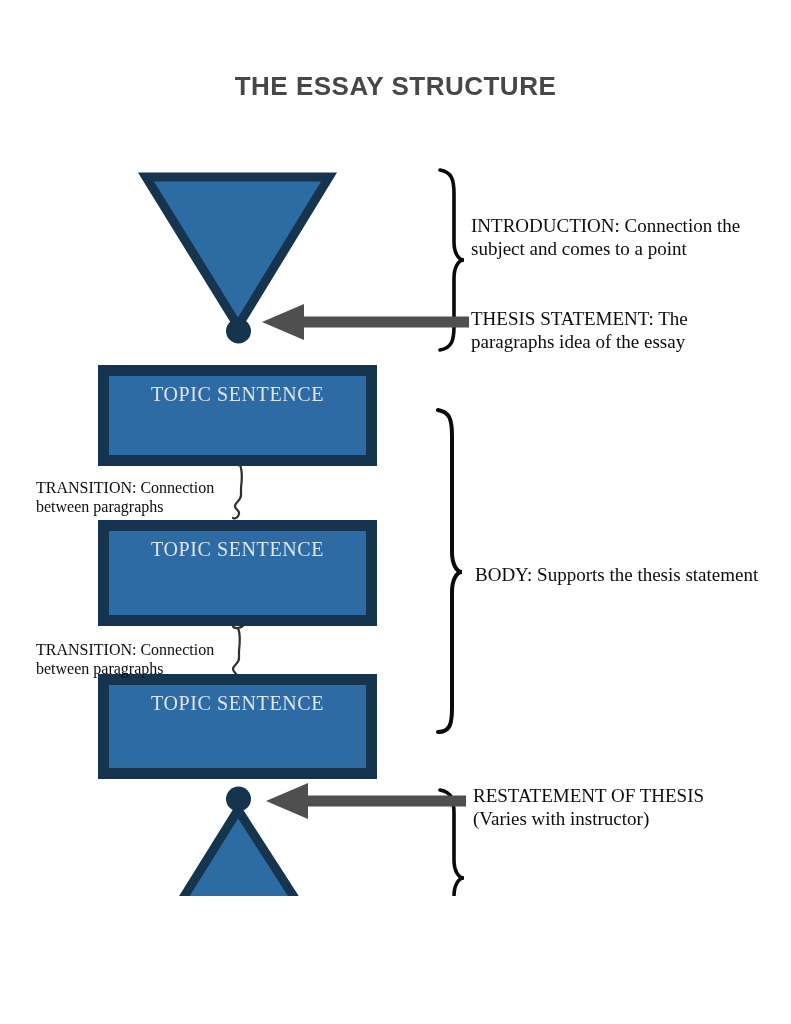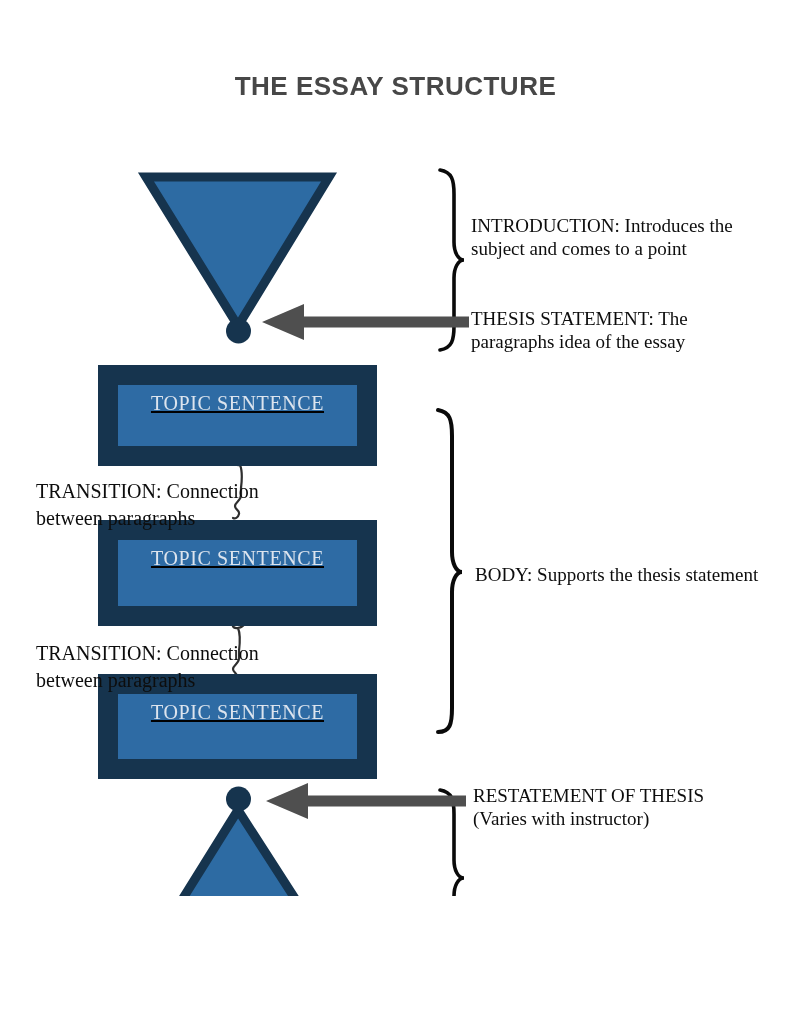--- a/index.html
+++ b/index.html
@@ -7,40 +7,40 @@
     position:relative;width:791px;height:896px;background:#ffffff;overflow:hidden;
     font-family:"Liberation Serif", serif;
   }
   .title{
     position:absolute;top:71px;left:0;width:100%;margin:0;text-align:center;
     font-family:"Liberation Sans", sans-serif;font-weight:700;font-size:26px;
     letter-spacing:0.5px;
   }
   .svg-layer{position:absolute;top:0;left:0;width:791px;height:1024px;}
   .topic-box{
-    position:absolute;left:98px;width:279px;box-sizing:border-box;padding:20px;text-decoration:underline;
+    position:absolute;left:98px;width:279px;box-sizing:border-box;padding:11px;
   }
   .topic-box.b1{top:365px;height:101px;}
   .topic-box.b2{top:520px;height:106px;}
   .topic-box.b3{top:674px;height:105px;}
   .topic-inner{
     width:100%;height:100%;box-sizing:border-box;
     display:flex;justify-content:center;align-items:flex-start;padding-top:7px;
     font-size:20px;letter-spacing:0.6px;
   }
   .note{
     position:absolute;font-size:19px;line-height:23px;color:#0d0d0d;
   }
   .note.intro{top:214px;left:471px;width:282px;}
   .note.thesis{top:307px;left:471px;width:282px;}
   .note.body{top:563px;left:475px;width:312px;white-space:nowrap;}
   .note.restatement{top:784px;left:473px;width:288px;}
   .note.conclusion{top:858px;left:473px;width:286px;}
   .transition{
-    position:absolute;left:36px;width:232px;font-size:20px;line-height:27px;color:#0d0d0d;
+    position:absolute;left:36px;width:232px;font-size:16px;line-height:19px;color:#0d0d0d;
   }
   .transition.t1{top:478px;}
   .transition.t2{top:640px;}
 </style>
 </head>
 <body>
 
 <div class="page">
 
   <h1 class="title" style="color: rgb(71, 71, 71);">THE ESSAY STRUCTURE</h1>
@@ -76,18 +76,18 @@
   </div>
   <div class="topic-box b3" style="background-color: rgb(22, 52, 78);">
     <div class="topic-inner" style="background-color: rgb(46, 107, 164); color: rgb(220, 228, 238);">
       <span>TOPIC SENTENCE</span>
     </div>
   </div>
 
   <div class="transition t1">TRANSITION: Connection between paragraphs</div>
   <div class="transition t2">TRANSITION: Connection between paragraphs</div>
 
-  <div class="note intro">INTRODUCTION: Introduces the subject and comes to a point</div>
+  <div class="note intro">INTRODUCTION: Connection the subject and comes to a point</div>
   <div class="note thesis">THESIS STATEMENT: The paragraphs idea of the essay</div>
   <div class="note restatement">RESTATEMENT OF THESIS (Varies with instructor)</div>
   <div class="note body">BODY: Supports the thesis statement</div>
 
 </div>
 
 </body></html>

